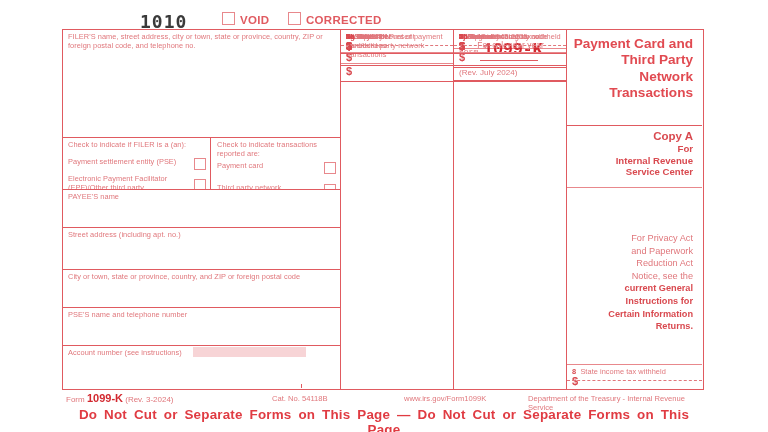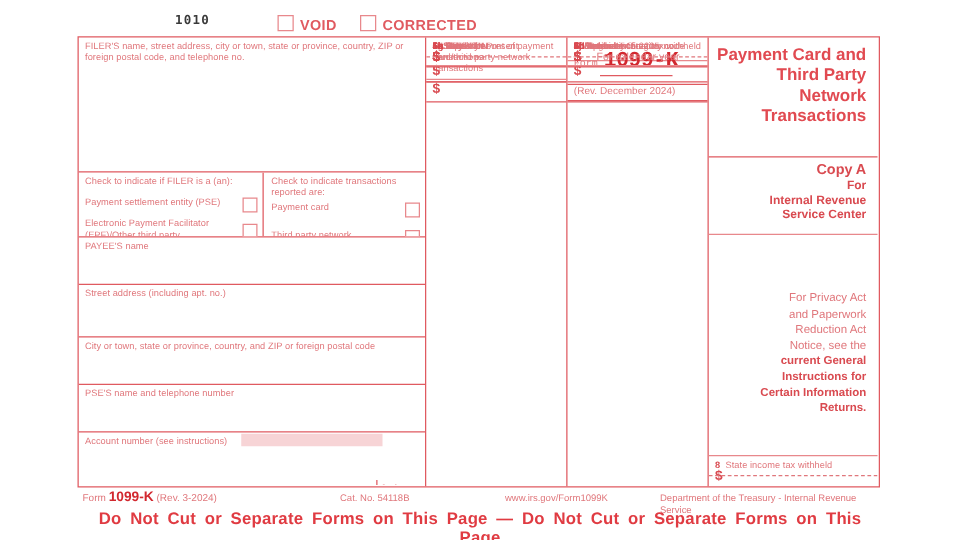--- a/index.html
+++ b/index.html
@@ -10,21 +10,21 @@
   }
   .page{position:relative;width:768px;height:432px;background:#fff;}
 
   
   .topbar{
     position:absolute;left:62px;top:12px;width:640px;height:18px;
   }
   .ocr{
     position:absolute;left:78px;top:-1px;
     font-family:"DejaVu Sans Mono","Liberation Mono",monospace;
-    font-size:10px;font-weight:bold;color:#3a3a3a;letter-spacing:1px;
+    font-size:18px;font-weight:bold;color:#3a3a3a;letter-spacing:1px;
   }
   .cbox{
     display:inline-block;width:11px;height:11px;
     border:1.3px solid #e8888c;background:#fff;vertical-align:-1px;
   }
   .topopt{position:absolute;font-size:11.5px;font-weight:bold;color:#e05a60;letter-spacing:.3px;}
   .topopt .cbox{margin-right:5px;}
   #void-opt{left:160px;top:0;}
   #corr-opt{left:226px;top:0;}
 
@@ -262,21 +262,21 @@
 
       <div class="cell" id="m2-omb">
         <div class="lbl">OMB No. 1545-2205</div>
       </div>
 
       <div class="cell thick" id="m2-form">
         <div class="formno" style="margin-top:8px;font-family:Liberation Mono, monospace;">
           <span>Form</span>
           <span class="big">1099-K</span>
         </div>
-        <div class="lbl" style="margin-top:9px;font-size:8px;">(Rev. December 2024)</div>
+        <div class="lbl" style="margin-top:9px;font-size:8px;">(Rev. July 2024)</div>
       </div>
 
       <div class="cell thick" id="m2-cal">
         <div class="lbl" style="margin-top:9px;font-size:8.4px;text-align:center;">For calendar year</div>
         <div class="calline"></div>
       </div>
 
       <div class="cell thick" id="m2-2">
         <div class="lbl"><b>2</b>&nbsp; <span>Merchant category code</span></div>
       </div>

